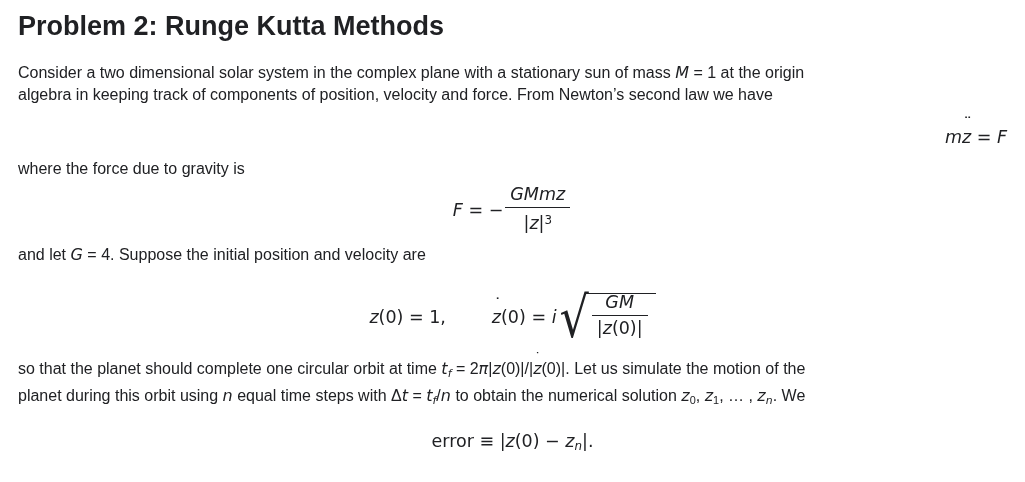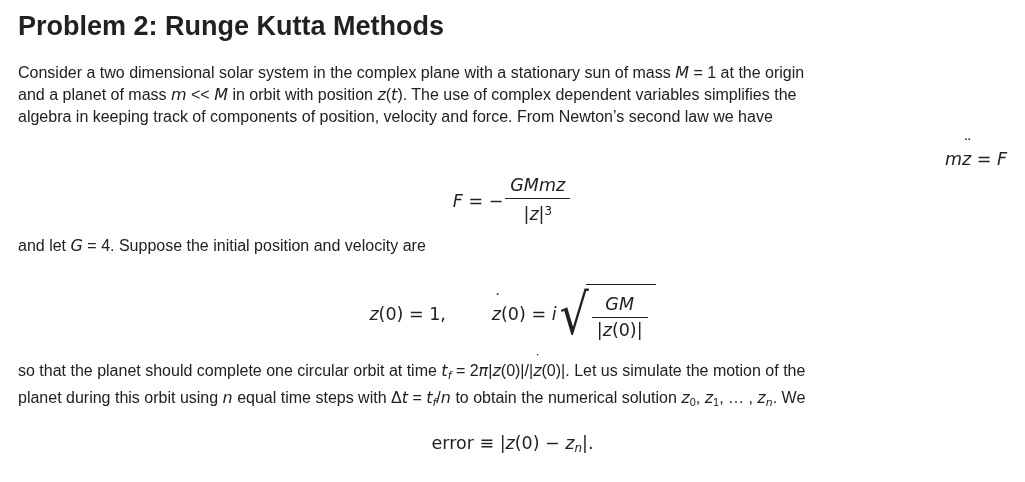--- a/index.html
+++ b/index.html
@@ -46,44 +46,46 @@
   }
   .frac .num { display: block; padding: 0 5px 2px 5px; border-bottom: 1.4px solid #202124; line-height: 21px; }
   .frac .den { display: block; padding: 2px 5px 0 5px; line-height: 21px; }
 
   .sqrt { display: inline-flex; align-items: center; vertical-align: middle; position: relative; top: -1px; margin-left: 3px; }
   .radical {
     font-size: 46px; line-height: 46px; font-weight: 400;
     transform: scaleY(1.22); transform-origin: 50% 55%;
     margin-right: -3px; position: relative; top: 1px;
   }
-  .radicand { border-top: 1.7px solid #202124; padding: 11px 6px 0 4px; }
+  .radicand { border-top: 1.7px solid #202124; padding: 0 6px 0 4px; }
 
   .accw { position: relative; display: inline-block; }
   .accw .accm {
     position: absolute; top: -0.52em; left: 50%; transform: translateX(-50%);
     font-size: 0.95em; line-height: 1; font-style: normal; letter-spacing: 0;
   }
   .accw .accm.accit { left: 62%; }
 </style>
 </head>
 <body>
 
 <div class="page">
 
   <h1 class="title">Problem 2: Runge Kutta Methods</h1>
 
   <div class="para" id="p1">
       <div class="tline"><span>Consider a two dimensional solar system in the complex plane with a stationary sun of mass </span><span class="it">M</span><span> = 1 at the origin</span></div>
-      <div class="tline"><span>and a planet of mass </span><span class="it">m</span><span> &lt;&lt; </span><span class="it">M</span><span> in orbit with position </span><span class="it">z</span><span>(</span><span class="it">t</span><span>).  The use of complex dependent variables simplifies the</span></div>
       <div class="tline"><span>algebra in keeping track of components of position, velocity and force. From Newton’s second law we have</span></div>
     </div>
 
   <div class="equation" id="eq-newton"><span class="it">m</span><span class="accw"><span class="it">z</span><span class="accm accit">¨</span></span><span> = </span><span class="it">F</span></div>
 
+  <div class="para" id="p2">
+      <div class="tline"><span>where the force due to gravity is</span></div>
+    </div>
 
   <div class="equation" id="eq-force"><span class="it">F</span><span> = −</span><span class="frac"><span class="num"><span class="it">GMmz</span></span><span class="den"><span>|</span><span class="it">z</span><span>|</span><span class="sup">3</span></span></span></div>
 
   <div class="para" id="p3">
       <div class="tline"><span>and let </span><span class="it">G</span><span> = 4. Suppose the initial position and velocity are</span></div>
     </div>
 
   <div class="equation" id="eq-initial"><span class="it">z</span><span>(0) = 1,</span><span class="hgap"></span><span class="accw"><span class="it">z</span><span class="accm accit">˙</span></span><span>(0) = </span><span class="it">i</span><span class="sqrt">
         <span class="radical">√</span>
         <span class="radicand"><span class="frac"><span class="num"><span class="it">GM</span></span><span class="den"><span>|</span><span class="it">z</span><span>(0)|</span></span></span></span>

